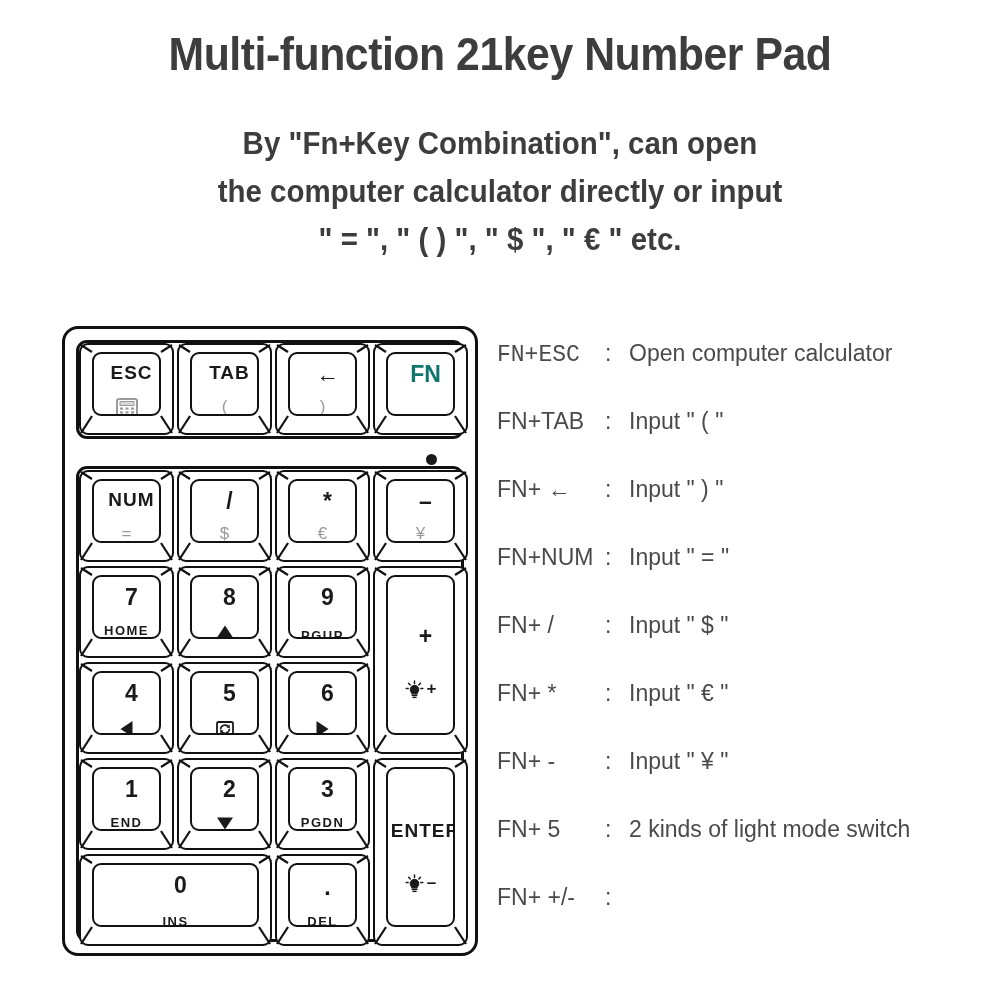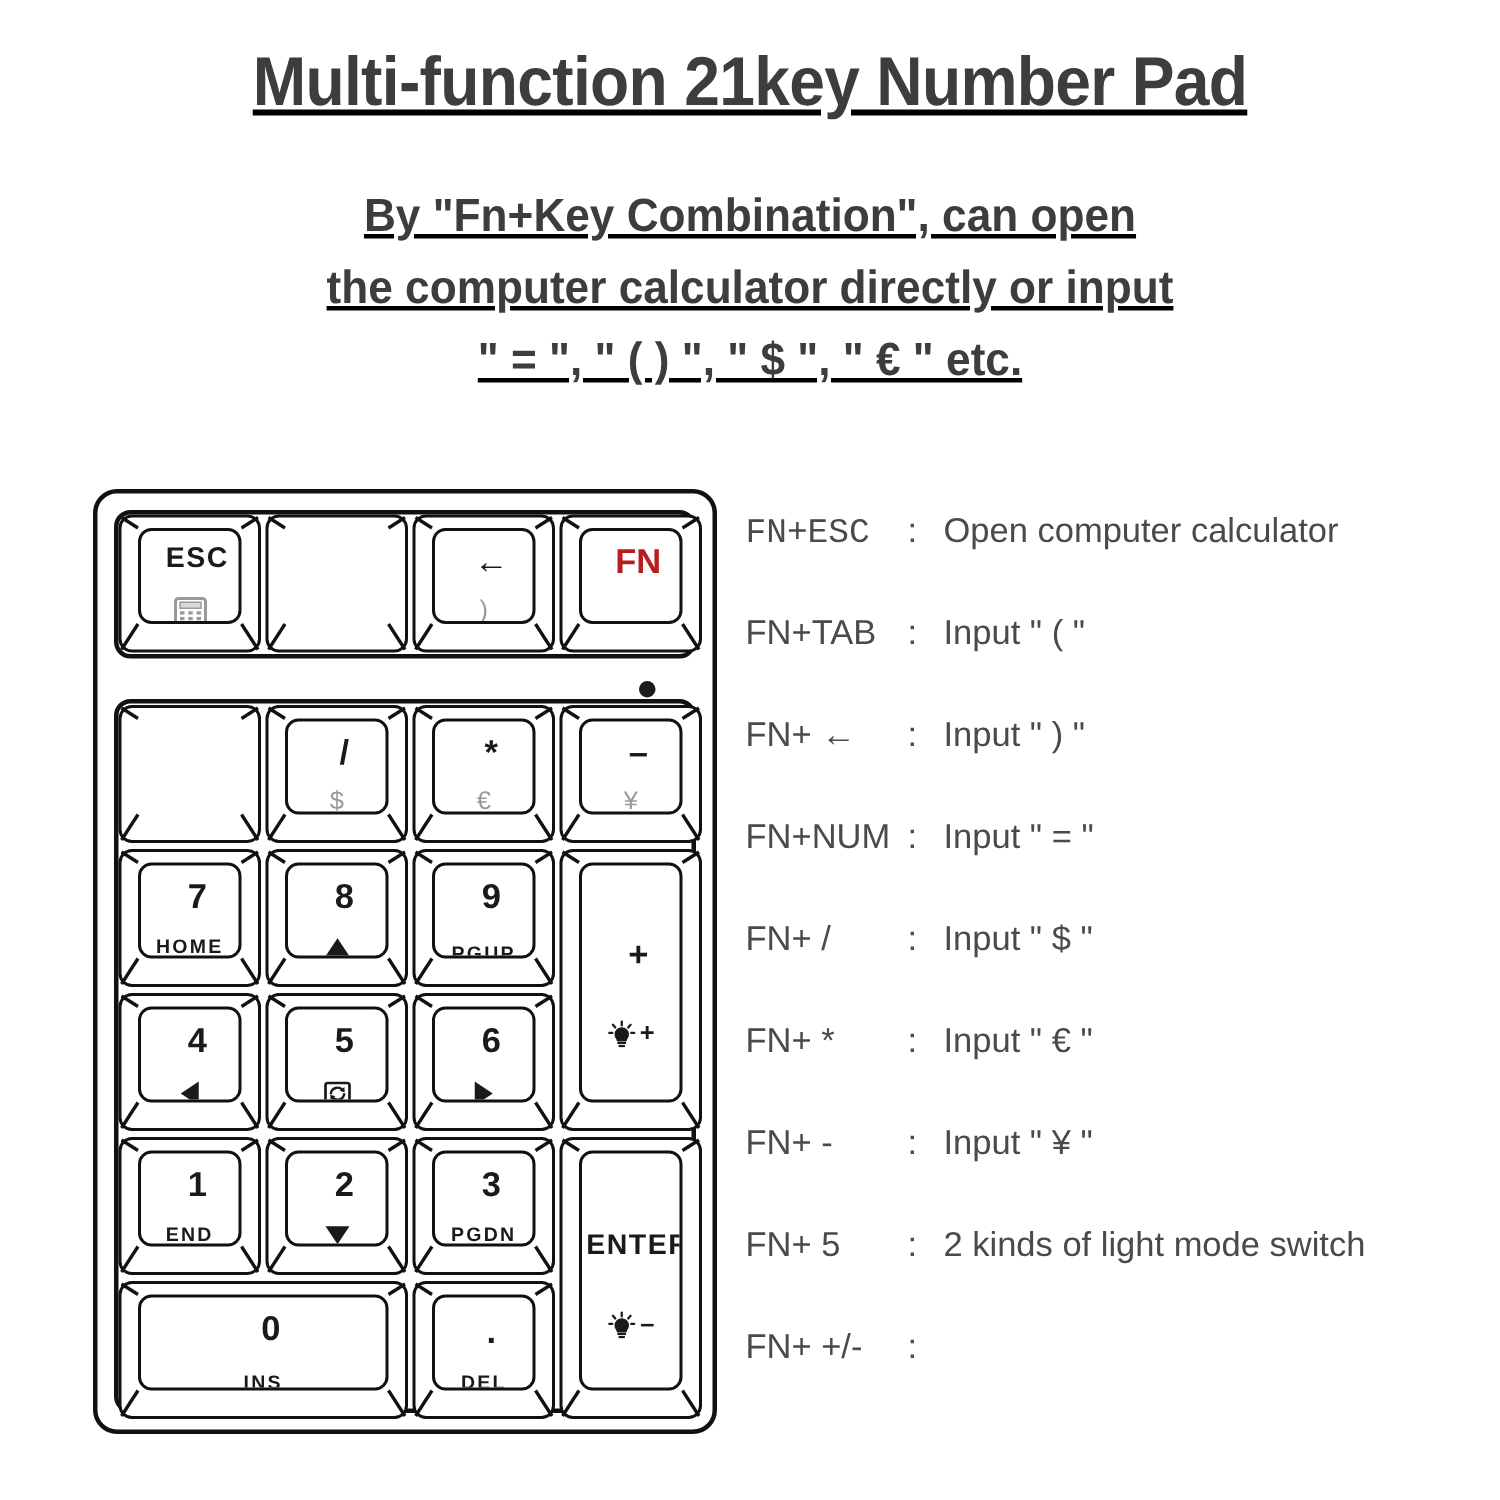--- a/index.html
+++ b/index.html
@@ -2,21 +2,21 @@
 <html><head>
 <meta charset="utf-8">
 <style>
   html,body{margin:0;padding:0;}
   body{
     width:1000px;height:1000px;background:#ffffff;
     font-family:"Liberation Sans","DejaVu Sans",sans-serif;
     overflow:hidden;position:relative;
   }
   
-  #header{position:absolute;left:0;top:0;width:1000px;text-decoration:underline;}
+  #header{position:absolute;left:0;top:0;width:1000px;}
   #title{
     text-align:center;font-weight:bold;font-size:46px;line-height:56px;
     color:#3d3d3d;letter-spacing:-0.5px;
     transform:scaleX(0.93);transform-origin:center top;
     margin-top:26px;white-space:nowrap;
   }
   #subtitle{
     text-align:center;font-weight:bold;color:#3d3d3d;
     font-size:31px;line-height:48px;margin-top:38px;
     transform:scaleX(0.95);transform-origin:center top;
@@ -54,21 +54,21 @@
     position:absolute;left:13px;right:13px;top:9px;bottom:19px;
     border:2.5px solid #111;border-radius:9px;background:#fff;
     box-sizing:border-box;display:flex;flex-direction:column;
     align-items:center;justify-content:flex-start;overflow:hidden;padding-left:10px;
   }
   .lbl1{
     font-weight:bold;color:#1a1a1a;font-size:19px;line-height:1;
     margin-top:7px;letter-spacing:1px;
   }
   .lbl1.big{font-size:23px;letter-spacing:0;}
-  .lbl1.grey{color:#b91c1c;}
+  .lbl1.grey{color:#0f766e;}
   .lbl2{
     font-weight:bold;font-size:13px;line-height:1;color:#1a1a1a;
     letter-spacing:1.5px;position:absolute;left:0;right:0;text-align:center;
   }
   .lbl2.grey{color:#9a9a9a;font-weight:normal;font-size:17px;letter-spacing:0;}
   .icon-wrap{position:absolute;left:0;right:0;display:flex;justify-content:center;align-items:center;}
 
   
   .key.tall .top{justify-content:flex-start;}
 </style>
@@ -120,20 +120,24 @@
       <div class="key" style="left: 112px; top: 14px; width: 95px; height: 92px;">
         <div class="skirt"></div>
         <svg class="bev" viewBox="0 0 95 92" preserveAspectRatio="none">
     <g stroke="#111" stroke-width="2.2" fill="none" vector-effect="non-scaling-stroke">
       <line x1="2" y1="2" x2="13" y2="9"></line>
       <line x1="93" y1="2" x2="82" y2="9"></line>
       <line x1="2" y1="90" x2="13" y2="73"></line>
       <line x1="93" y1="90" x2="82" y2="73"></line>
     </g>
         </svg>
+        <div class="top">
+          <div class="lbl1" style="margin-top:9px">TAB</div>
+          <div class=" lbl2 grey" style="top:44px">(</div>
+        </div>
       </div>
       <div class="key" style="left: 210px; top: 14px; width: 95px; height: 92px;">
         <div class="skirt"></div>
         <svg class="bev" viewBox="0 0 95 92" preserveAspectRatio="none">
     <g stroke="#111" stroke-width="2.2" fill="none" vector-effect="non-scaling-stroke">
       <line x1="2" y1="2" x2="13" y2="9"></line>
       <line x1="93" y1="2" x2="82" y2="9"></line>
       <line x1="2" y1="90" x2="13" y2="73"></line>
       <line x1="93" y1="90" x2="82" y2="73"></line>
     </g>
@@ -160,20 +164,24 @@
       <div class="key" style="left: 14px; top: 141px; width: 95px; height: 92px;">
         <div class="skirt"></div>
         <svg class="bev" viewBox="0 0 95 92" preserveAspectRatio="none">
     <g stroke="#111" stroke-width="2.2" fill="none" vector-effect="non-scaling-stroke">
       <line x1="2" y1="2" x2="13" y2="9"></line>
       <line x1="93" y1="2" x2="82" y2="9"></line>
       <line x1="2" y1="90" x2="13" y2="73"></line>
       <line x1="93" y1="90" x2="82" y2="73"></line>
     </g>
         </svg>
+        <div class="top">
+          <div class="lbl1" style="margin-top:9px">NUM</div>
+          <div class=" lbl2 grey" style="top:44px">=</div>
+        </div>
       </div>
       <div class="key" style="left: 112px; top: 141px; width: 95px; height: 92px;">
         <div class="skirt"></div>
         <svg class="bev" viewBox="0 0 95 92" preserveAspectRatio="none">
     <g stroke="#111" stroke-width="2.2" fill="none" vector-effect="non-scaling-stroke">
       <line x1="2" y1="2" x2="13" y2="9"></line>
       <line x1="93" y1="2" x2="82" y2="9"></line>
       <line x1="2" y1="90" x2="13" y2="73"></line>
       <line x1="93" y1="90" x2="82" y2="73"></line>
     </g>

